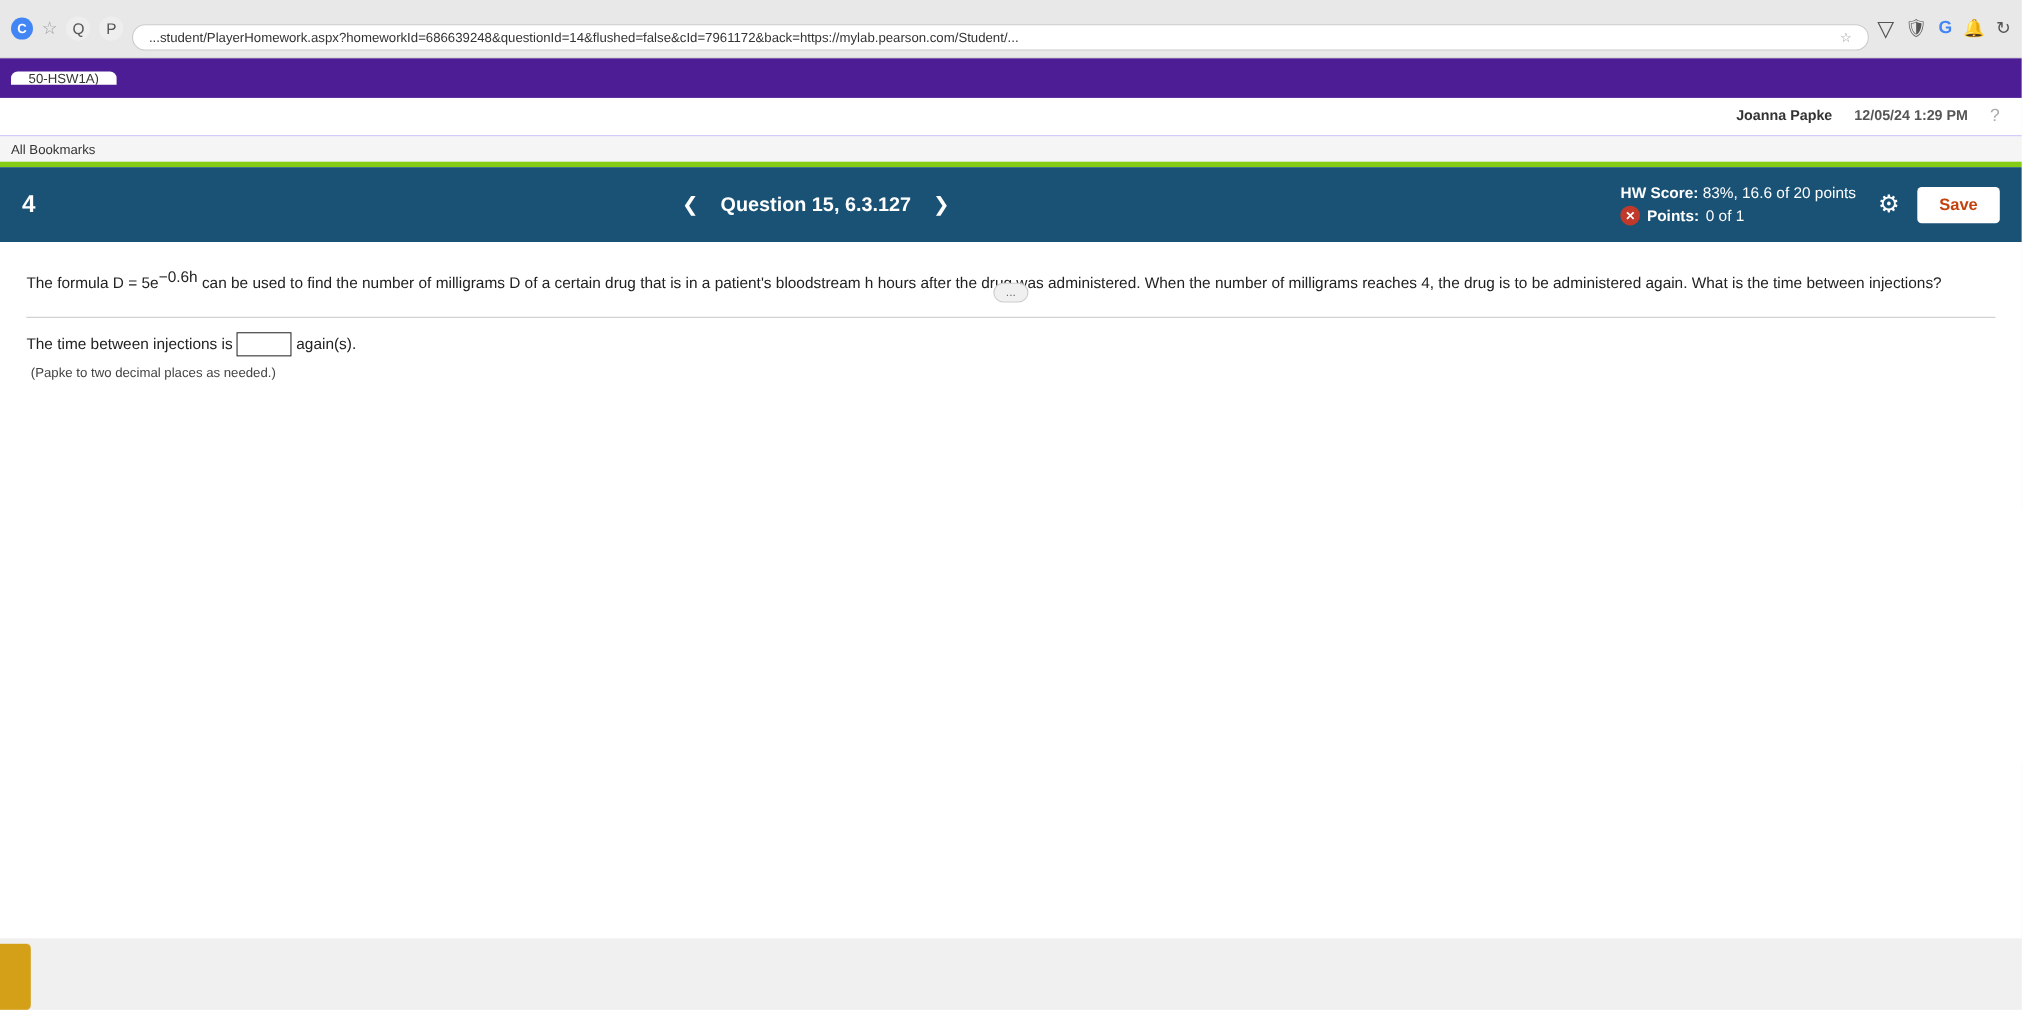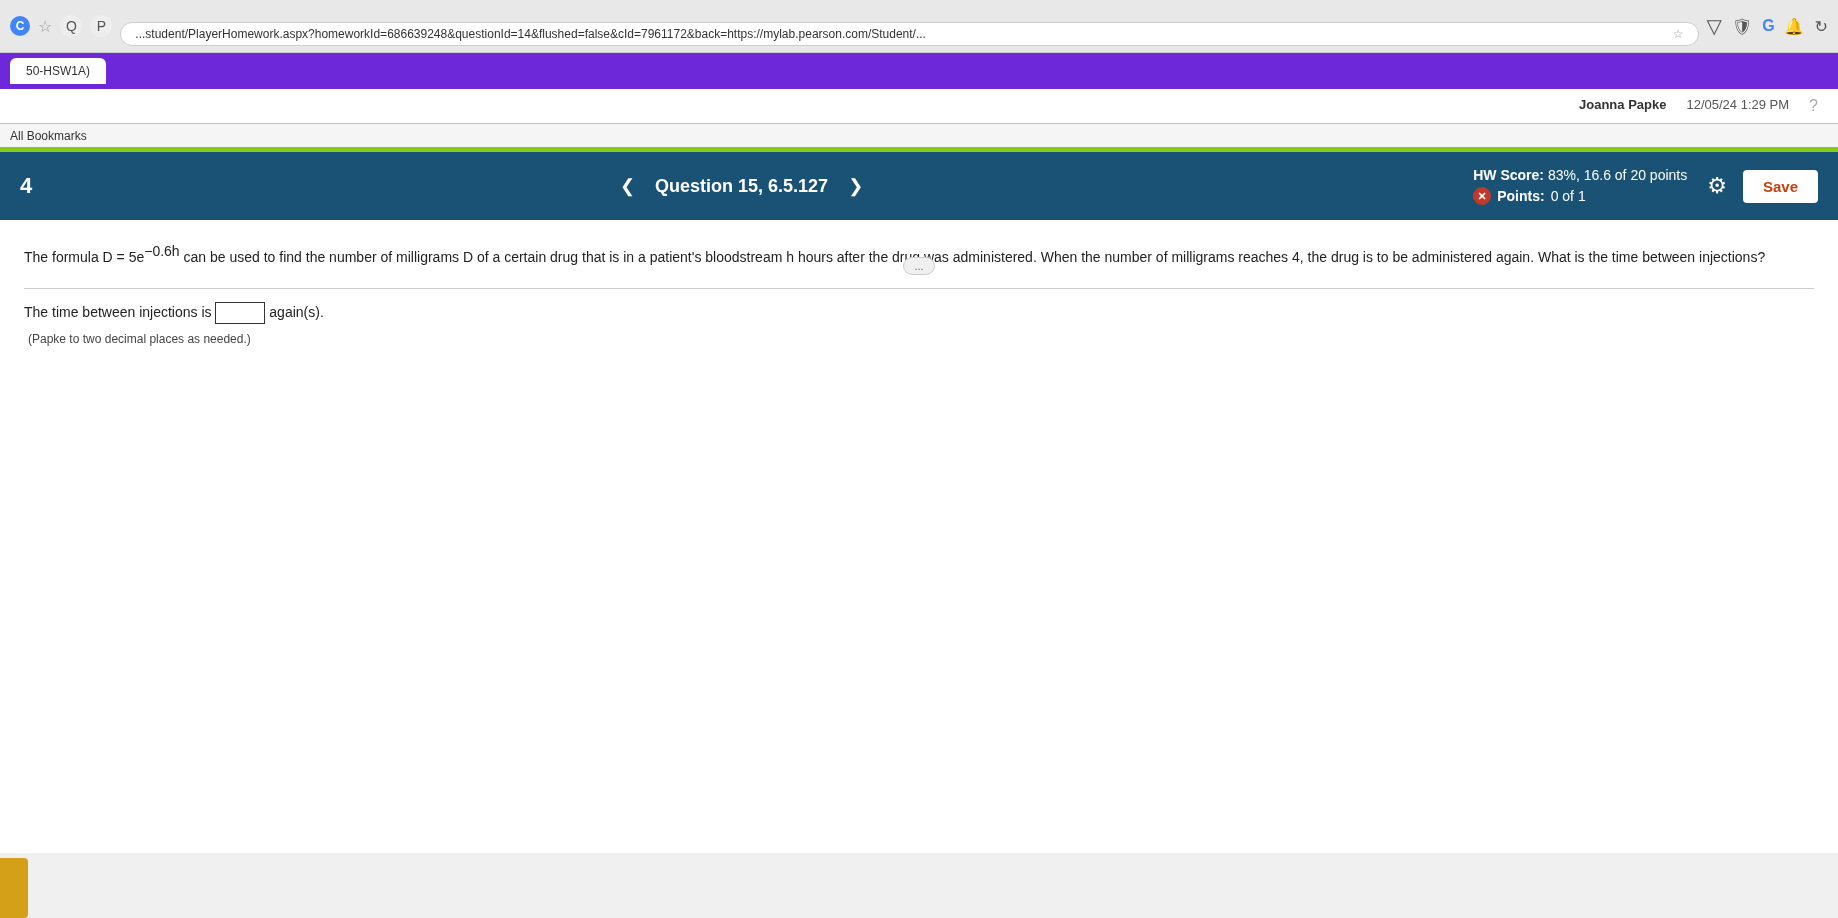--- a/index.html
+++ b/index.html
@@ -77,23 +77,22 @@
       background: none;
       border: none;
       cursor: pointer;
       font-size: 16px;
       color: #555;
     }
 
     
     .tab-bar {
       display: flex;
-      align-items: center;
       padding: 12px 10px;
-      background: #6d28d9;
+      background: #4c1d95;
       height: 36px;
       gap: 4px;
     }
 
     .tab-item {
       background: white;
       border-radius: 6px 6px 0 0;
       padding: 6px 16px;
       font-size: 12px;
       color: #333;
@@ -137,20 +136,21 @@
       border-bottom: 1px solid #c4b5fd;
     }
 
     .user-name {
       font-weight: bold;
       color: #333;
     }
 
     .timestamp {
       color: #555;
+      font-weight: bold;
     }
 
     
     .question-header {
       background: #1a5276;
       color: white;
       display: flex;
       align-items: center;
       padding: 0 20px;
       height: 68px;
@@ -361,21 +361,21 @@
   <div class="bookmarks-bar">
     <span style="cursor:pointer;">All Bookmarks</span>
   </div>
 
   <div class="question-header">
 
     <span style="font-size:22px;font-weight:bold;color:white;min-width:20px;">4</span>
 
     <div class="question-nav">
       <button class="nav-arrow">❮</button>
-      <span class="question-title">Question 15, 6.5.127</span>
+      <span class="question-title">Question 15, 6.3.127</span>
       <button class="nav-arrow">❯</button>
     </div>
 
     <div class="score-section">
       <div class="hw-score">
         <strong>HW Score:</strong>
         <span>83%, 16.6 of 20 points</span>
       </div>
       <div class="points-row">
         <span class="x-icon">✕</span>

